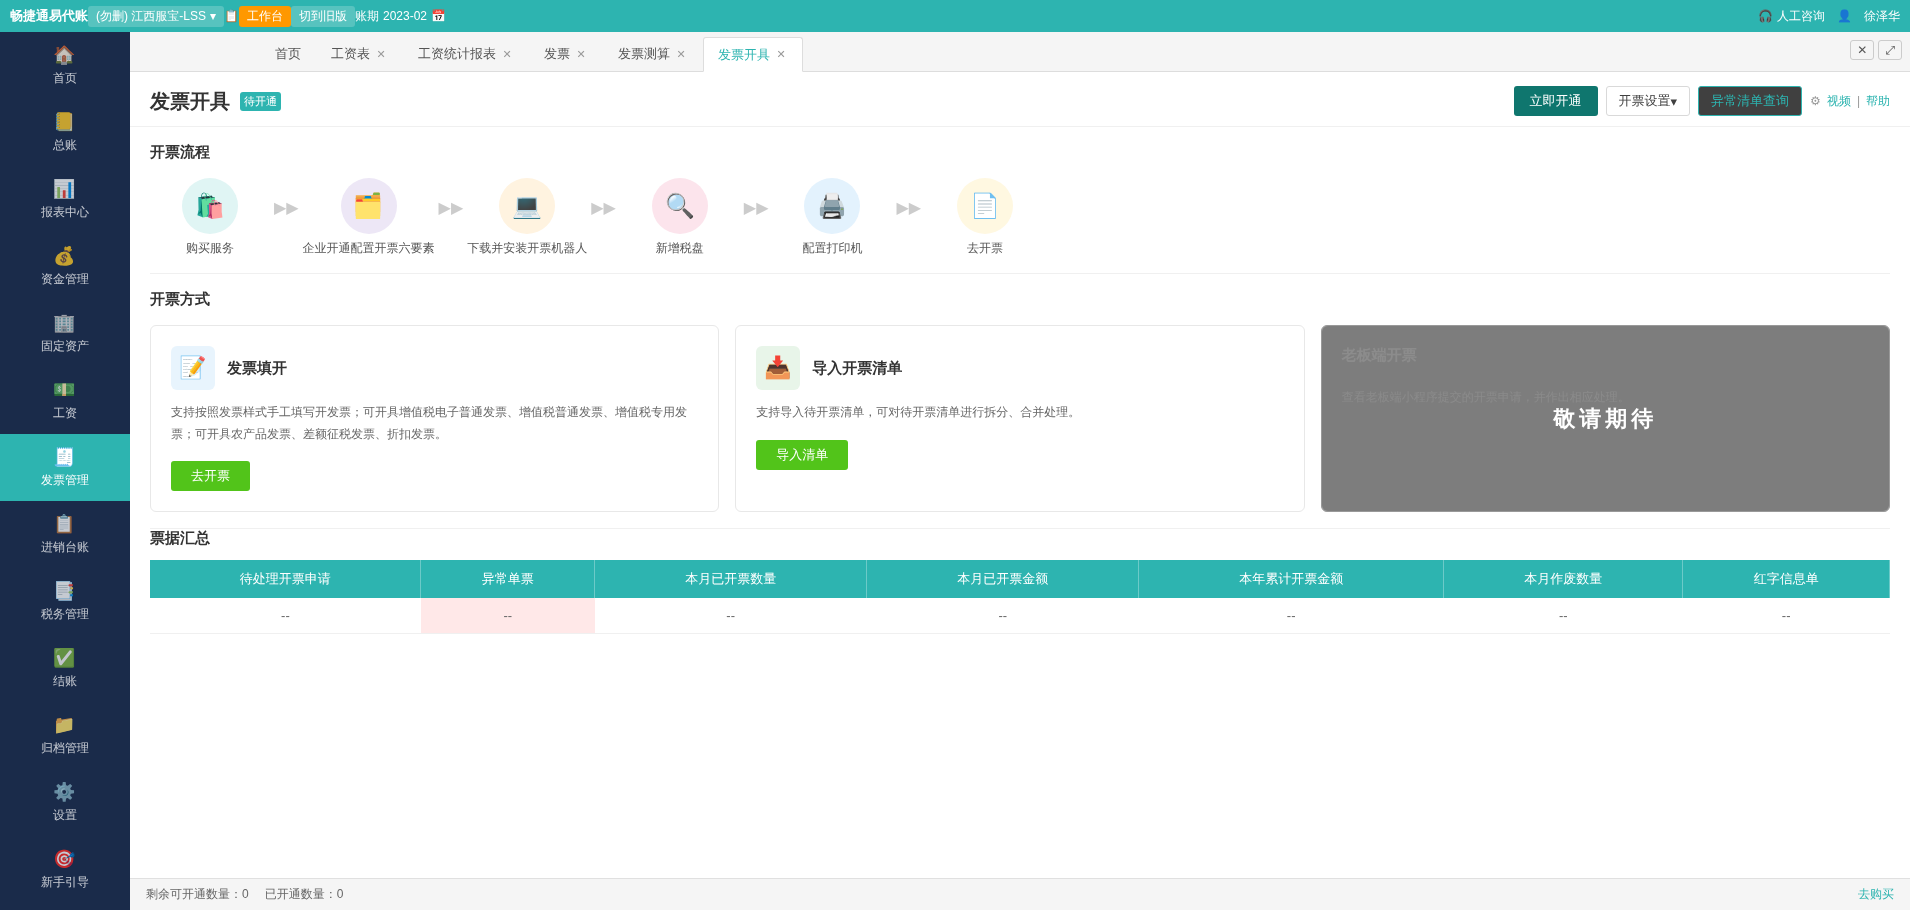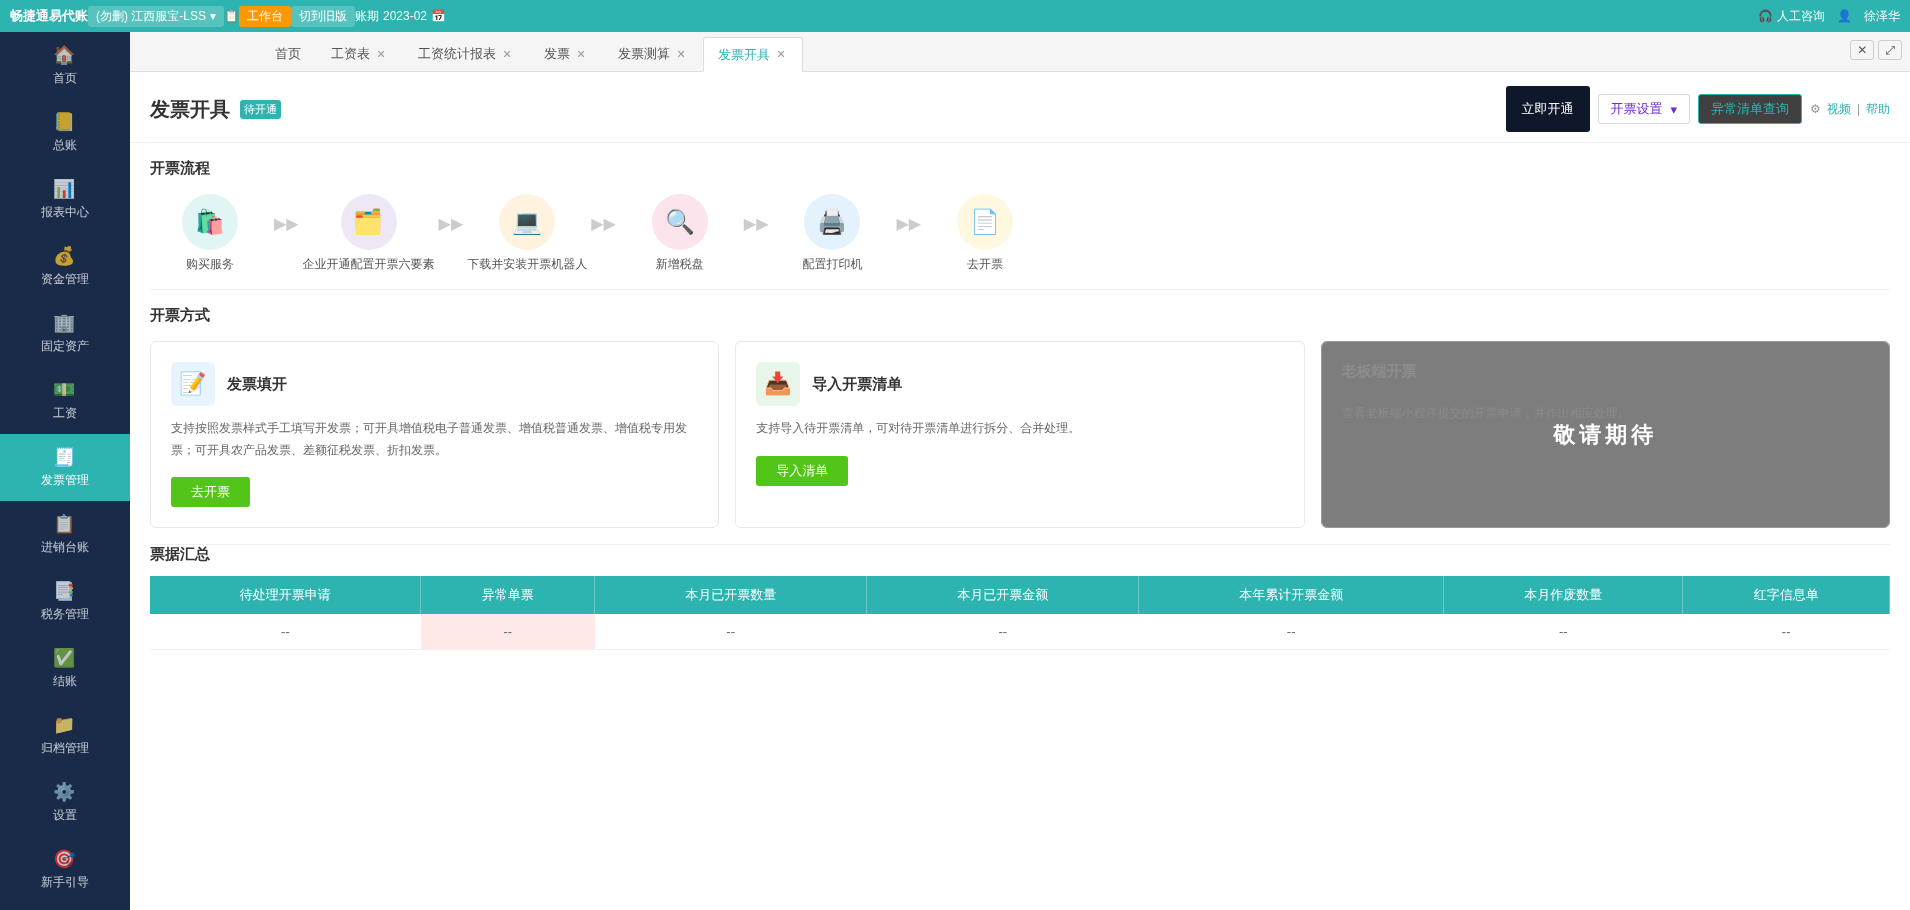--- a/index.html
+++ b/index.html
@@ -35,22 +35,22 @@
 
     
     .content { flex: 1; overflow-y: auto; background: white; display: flex; flex-direction: column; }
 
     
     .page-header { padding: 14px 20px 10px; display: flex; align-items: center; justify-content: space-between; border-bottom: 1px solid #f0f0f0; flex-shrink: 0; }
     .page-title-area { display: flex; align-items: center; gap: 10px; }
     .page-title { font-size: 20px; font-weight: bold; color: #333; }
     .status-badge { background: #2db4b0; color: white; font-size: 11px; padding: 2px 4px; border-radius: 3px; }
     .page-actions { display: flex; align-items: center; gap: 8px; }
-    .btn-primary { background: #0f172a; color: white; border: none; border-radius: 3px; padding: 14px 16px; cursor: pointer; font-size: 13px; }
-    .btn-default { background: white; color: #6d28d9; border: 1px solid #d9d9d9; border-radius: 3px; padding: 5px 12px; cursor: pointer; font-size: 13px; display: flex; align-items: center; gap: 8px; }
+    .btn-primary { background: #0f766e; color: white; border: none; border-radius: 3px; padding: 6px 16px; cursor: pointer; font-size: 13px; }
+    .btn-default { background: white; color: #404040; border: 1px solid #d9d9d9; border-radius: 3px; padding: 5px 12px; cursor: pointer; font-size: 13px; display: flex; align-items: center; gap: 0; }
     .btn-outline { background: #404040; color: #2db4b0; border: 1px solid #2db4b0; border-radius: 3px; padding: 5px 12px; cursor: pointer; font-size: 13px; }
     .page-help { display: flex; align-items: center; gap: 6px; color: #999; font-size: 12px; }
 
     
     .section { padding: 16px 20px; }
     .section-title { font-size: 15px; font-weight: bold; color: #333; margin-bottom: 16px; }
 
     
     .process-steps { display: flex; align-items: center; justify-content: flex-start; gap: 0; }
     .process-step { display: flex; flex-direction: column; align-items: center; gap: 6px; min-width: 120px; }
@@ -350,15 +350,22 @@
               <td>--</td>
               <td>--</td>
               <td>--</td>
             </tr>
           </tbody>
         </table>
       </div>
 
     </div>
 
+    <div class="footer">
+      <div class="footer-left">
+        <span>剩余可开通数量：0</span>
+        <span>已开通数量：0</span>
+      </div>
+      <span class="footer-link">去购买</span>
+    </div>
 
   </div>
 </div>
 
 </body></html>

